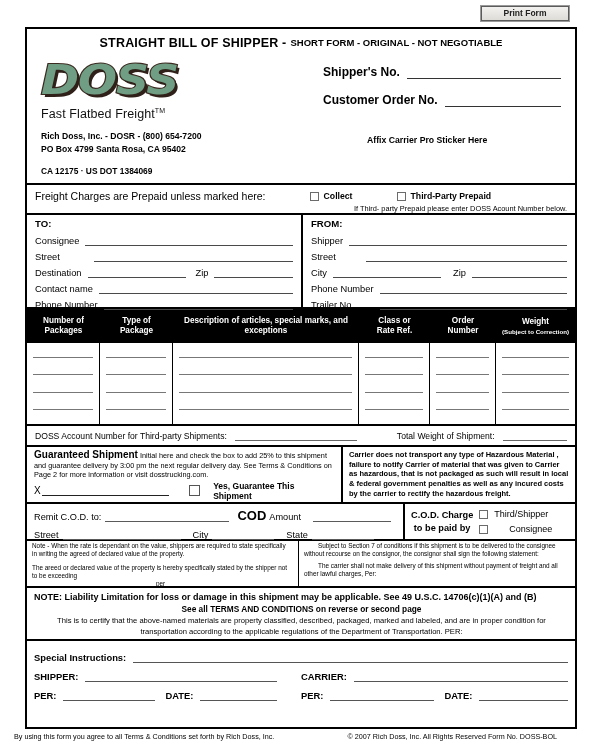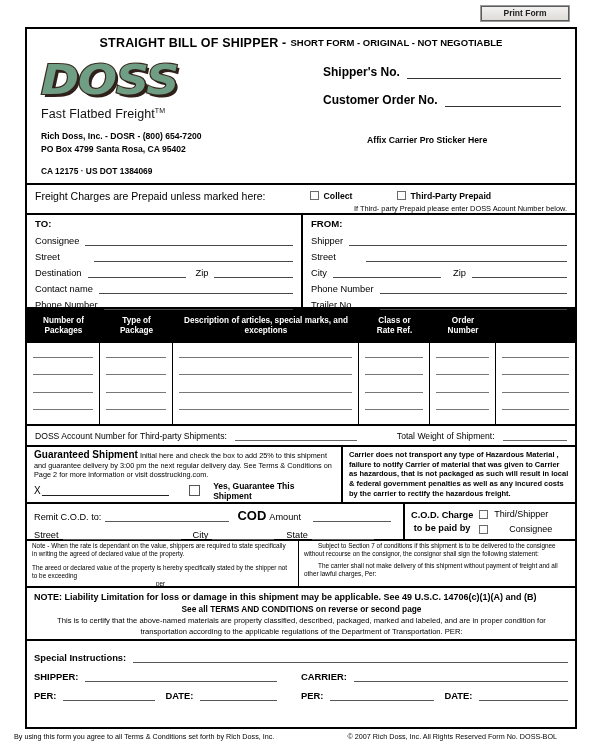--- a/index.html
+++ b/index.html
@@ -79,21 +79,21 @@
     height:30px; position:relative;
     padding-left:8px;
   }
   .freight-line { display:flex; align-items:center; height:20px; padding-top:2px; }
   .freight-txt { font-size:10.5px; }
   .cb {
     width:9px; height:9px; border:1px solid #6b6b6b; background:#fff;
     display:inline-block; flex:0 0 auto;
   }
   .cb-lbl { font-size:8.7px; font-weight:bold; margin-left:5px; }
-  .chk-group { display:flex; align-items:flex-start; }
+  .chk-group { display:flex; align-items:center; }
   .freight-note { font-size:7.4px; text-align:right; padding-right:8px; margin-top:-1px;}
 
   
   .tofrom { display:flex; border-top:2px solid #000; height:94px; }
   .tofrom .col { width:50%; padding:2px 8px 0 8px; }
   .tofrom .col.right { border-left:2px solid #000; }
   .tf-head { font-size:9.6px; font-weight:bold; line-height:13px; }
   .tf-row { display:flex; align-items:flex-end; height:16px; }
   .tf-lbl { font-size:9.3px; white-space:nowrap; }
   .tf-ln { border-bottom:1px solid #4a4a4a; height:12px; margin-left:6px; }
@@ -310,20 +310,24 @@
           <span>exceptions</span>
         </div>
         <div class="c col-class">
           <span>Class or</span>
           <span>Rate Ref.</span>
         </div>
         <div class="c col-order">
           <span>Order</span>
           <span>Number</span>
         </div>
+        <div class="c col-wt">
+          <span>Weight</span>
+          <span class="sm">(Subject to Correction)</span>
+        </div>
       </div>
       <div class="tbl-body">
         <div class="c col-pkgs">
           <div class="l"></div>
           <div class="l"></div>
           <div class="l"></div>
           <div class="l"></div>
         </div>
         <div class="c col-type">
           <div class="l"></div>

